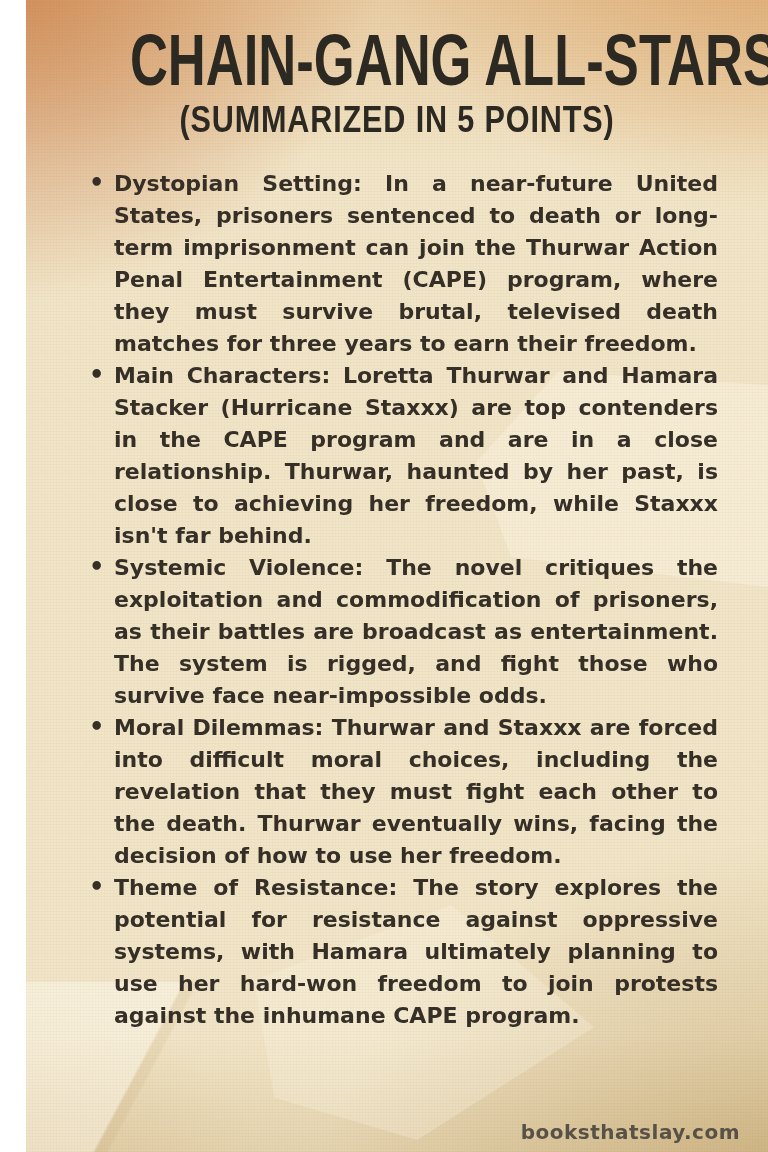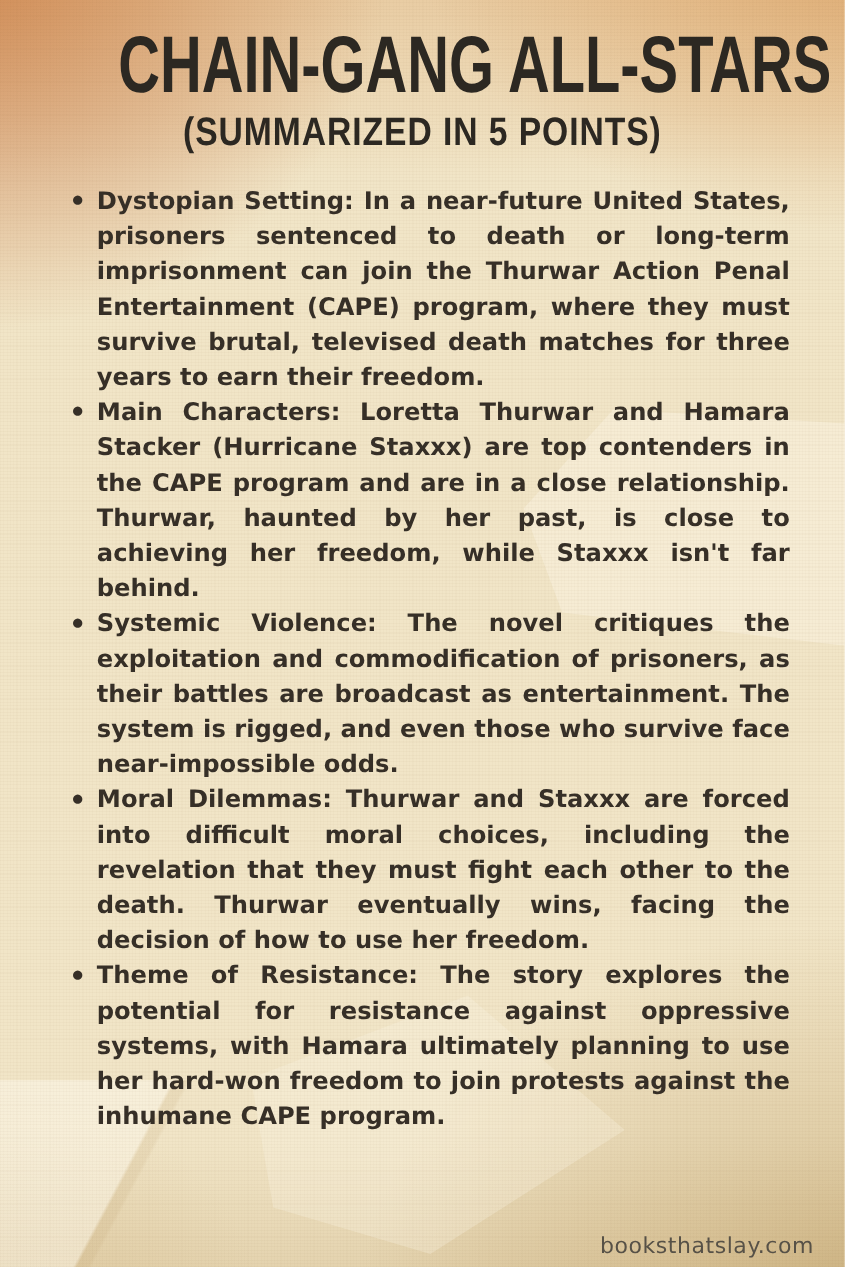--- a/index.html
+++ b/index.html
@@ -12,20 +12,21 @@
   .poster {
     position: absolute; inset: 0;
     background-color: #f1e5c7;
     background-image:
       linear-gradient(180deg, rgba(214,148,82,0.30) 0%, rgba(214,148,82,0) 14%),
       radial-gradient(620px 560px at -4% -4%, rgba(195,108,54,0.82) 0%, rgba(195,108,54,0) 62%),
       radial-gradient(660px 440px at 104% -6%, rgba(212,135,60,0.55) 0%, rgba(212,135,60,0) 64%),
       radial-gradient(780px 580px at 105% 104%, rgba(168,128,60,0.42) 0%, rgba(168,128,60,0) 62%),
       radial-gradient(480px 360px at -6% 104%, rgba(196,158,94,0.22) 0%, rgba(196,158,94,0) 60%),
       linear-gradient(0deg, rgba(175,138,76,0.20) 0%, rgba(175,138,76,0) 10%);
+    margin-left: 26px;
   }
 
   
   .grain {
     position: absolute; inset: 0; pointer-events: none;
     background-image:
       repeating-linear-gradient(0deg, rgba(124,86,44,0.030) 0 1px, rgba(0,0,0,0) 1px 3px),
       repeating-linear-gradient(90deg, rgba(124,86,44,0.025) 0 1px, rgba(0,0,0,0) 1px 3px);
   }
 
@@ -84,21 +85,21 @@
   }
   .summary-list .dot {
     position: absolute;
     left: -25px; top: -1px;
     font-size: 24px;
   }
 
   .watermark {
     position: absolute;
     right: 28px; bottom: 8px;
-    font-weight: 400;
+    font-weight: 700;
     font-size: 20px;
     letter-spacing: 0.5px;
     color: #575147;
   }
 </style>
 </head>
 <body>
 
 <div class="poster">
   <div class="patch-a"></div>
@@ -115,21 +116,21 @@
     <li>
       <span class="dot">•</span>
       <span class="pt">Dystopian Setting: In a near-future United States, prisoners sentenced to death or long-term imprisonment can join the Thurwar Action Penal Entertainment (CAPE) program, where they must survive brutal, televised death matches for three years to earn their freedom.</span>
     </li>
     <li>
       <span class="dot">•</span>
       <span class="pt">Main Characters: Loretta Thurwar and Hamara Stacker (Hurricane Staxxx) are top contenders in the CAPE program and are in a close relationship. Thurwar, haunted by her past, is close to achieving her freedom, while Staxxx isn't far behind.</span>
     </li>
     <li>
       <span class="dot">•</span>
-      <span class="pt">Systemic Violence: The novel critiques the exploitation and commodification of prisoners, as their battles are broadcast as entertainment. The system is rigged, and even those who survive face near-impossible odds.</span>
+      <span class="pt">Systemic Violence: The novel critiques the exploitation and commodification of prisoners, as their battles are broadcast as entertainment. The system is rigged, and fight those who survive face near-impossible odds.</span>
     </li>
     <li>
       <span class="dot">•</span>
       <span class="pt">Moral Dilemmas: Thurwar and Staxxx are forced into difficult moral choices, including the revelation that they must fight each other to the death. Thurwar eventually wins, facing the decision of how to use her freedom.</span>
     </li>
     <li>
       <span class="dot">•</span>
       <span class="pt">Theme of Resistance: The story explores the potential for resistance against oppressive systems, with Hamara ultimately planning to use her hard-won freedom to join protests against the inhumane CAPE program.</span>
     </li>
   </ul>

